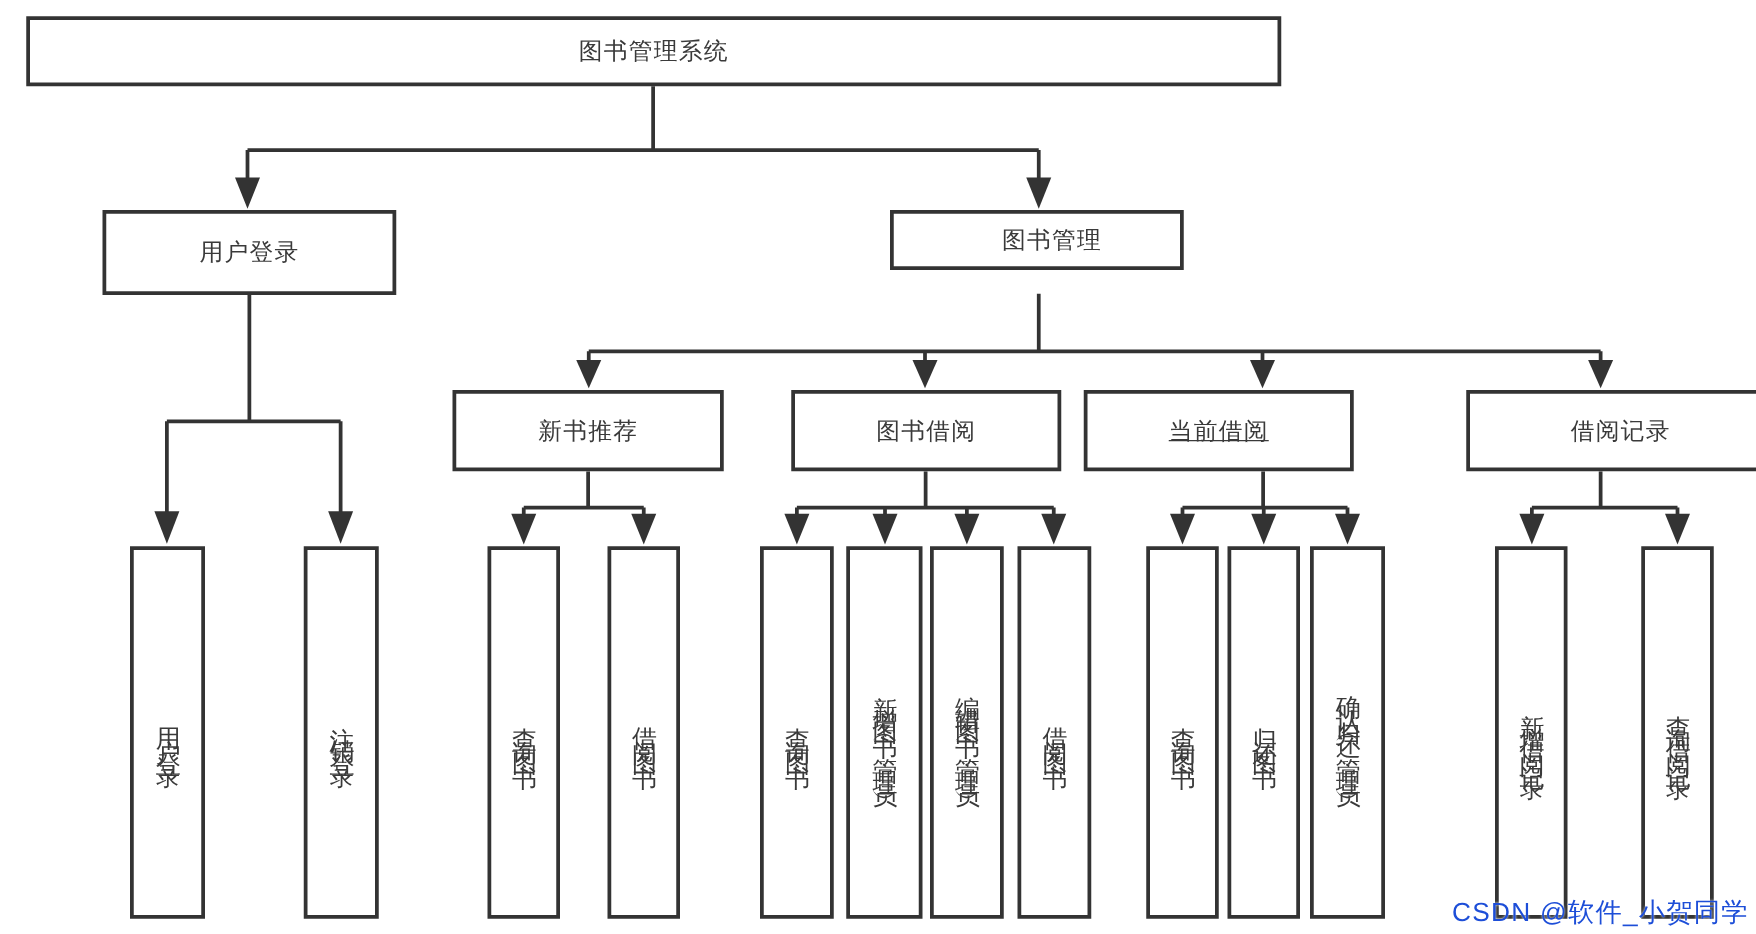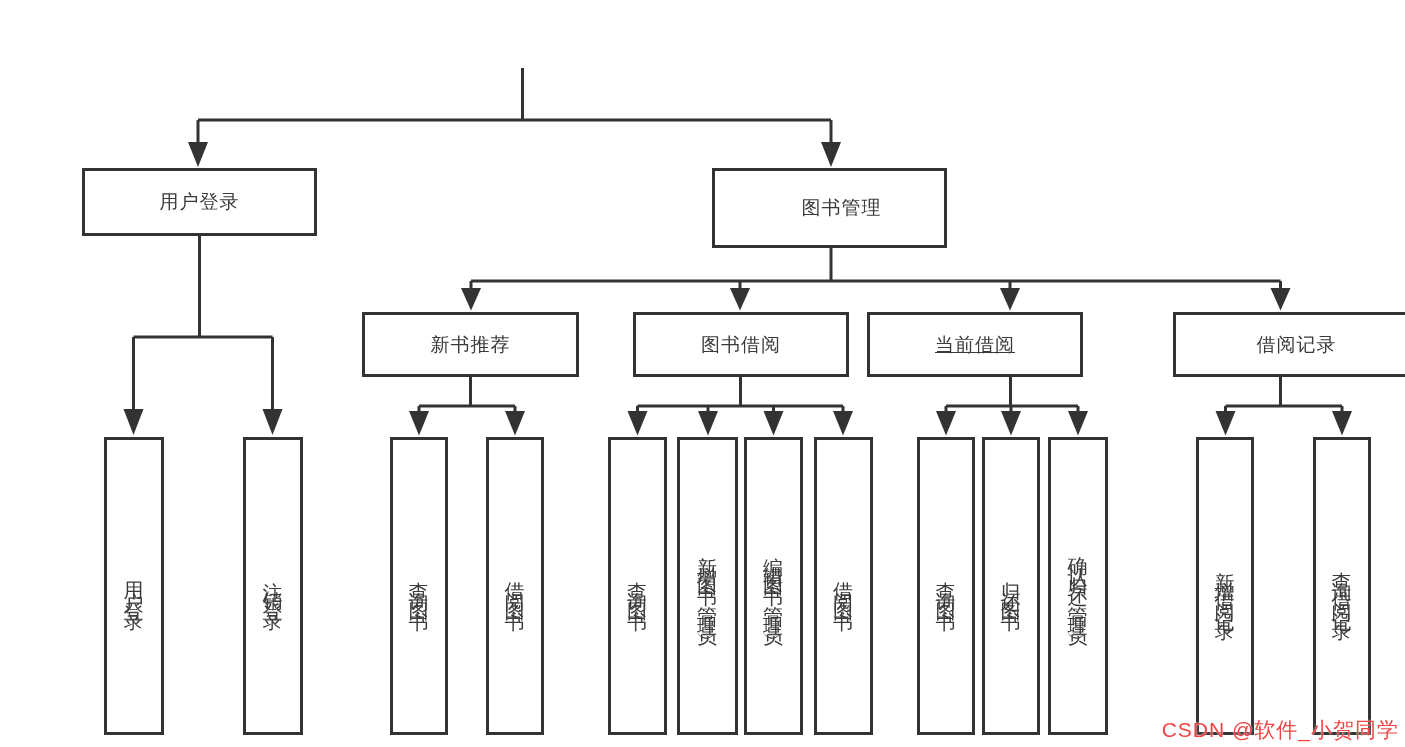--- a/index.html
+++ b/index.html
@@ -27,21 +27,21 @@
     text-orientation:mixed;
     font-size:20px;
     letter-spacing:10px;
     line-height:1;
     color:#3a3a3a;
   }
   .watermark{
     position:absolute;
     right:6px;bottom:3px;
     font-size:21px;
-    color:#ef4444;
+    color:#1d4ed8;
     letter-spacing:1px;
     white-space:nowrap;
     text-shadow:0 0 2px #ffffff;
     z-index:5;
   }
 </style>
 </head>
 <body>
 
 <div class="canvas">
@@ -82,25 +82,28 @@
       <polygon points="1001,411 1021,411 1011,435.5"></polygon>
       <polygon points="1068,411 1088,411 1078,435.5"></polygon>
     </g>
     <g>
       <path d="M1280.5 377 V406 M1225.5 406 H1342 M1225.5 406 V413 M1342 406 V413"></path>
       <polygon points="1215.5,411 1235.5,411 1225.5,435.5"></polygon>
       <polygon points="1332,411 1352,411 1342,435.5"></polygon>
     </g>
   </svg>
 
+  <div class="node" style="left:21px;top:13px;width:1004px;height:56px;">
+    <span class="hlabel">图书管理系统</span>
+  </div>
 
   <div class="node" style="left:82px;top:168px;width:235px;height:68px;">
     <span class="hlabel">用户登录</span>
   </div>
-  <div class="node" style="left:712px;top:168px;width:235px;height:80px;padding-left:24px;">
+  <div class="node" style="left:712px;top:168px;width:235px;height:48px;padding-left:24px;">
     <span class="hlabel">图书管理</span>
   </div>
 
   <div class="node" style="left:633px;top:312px;width:216px;height:65px;">
     <span class="hlabel">图书借阅</span>
   </div>
   <div class="node" style="left:362px;top:312px;width:217px;height:65px;">
     <span class="hlabel">新书推荐</span>
   </div>
   <div class="node" style="left:867px;top:312px;width:216px;height:65px;text-decoration:underline;">

